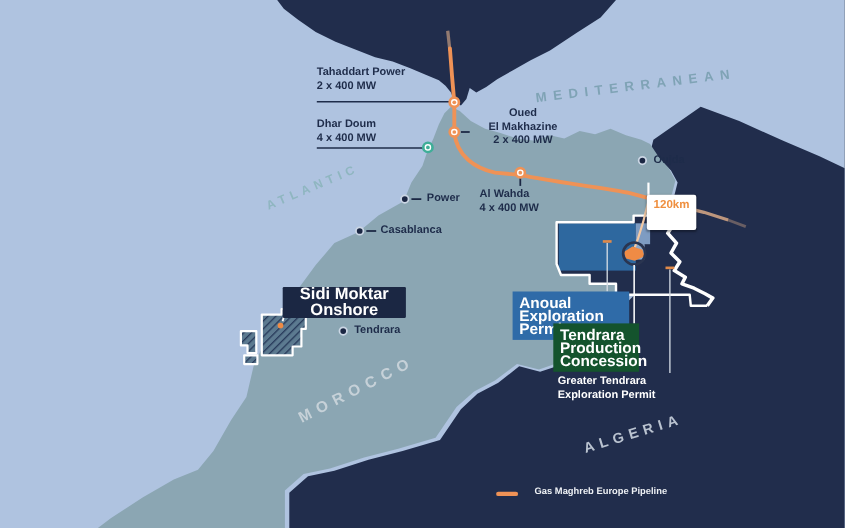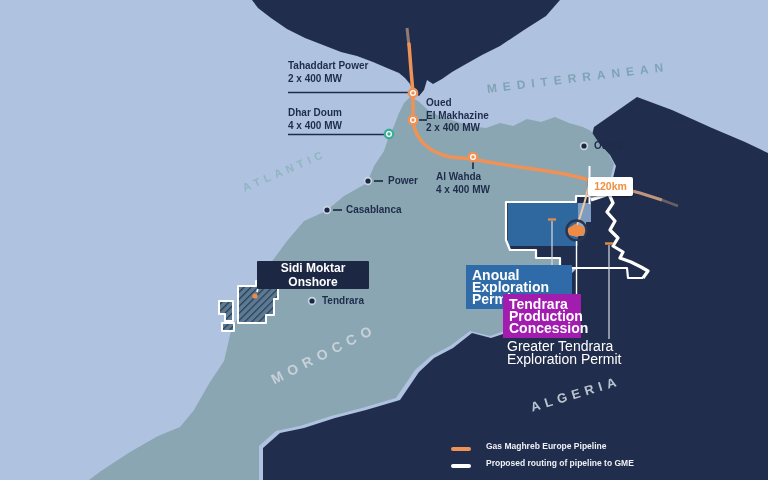--- a/index.html
+++ b/index.html
@@ -7,26 +7,26 @@
          font-family:"Liberation Sans",sans-serif;background:#AFC3E0;}
   #mapsvg{position:absolute;left:0;top:0;}
   .lbl{position:absolute;color:#1E2C4A;font-size:10px;font-weight:bold;line-height:12.5px;white-space:nowrap;}
   .sea-name{position:absolute;font-weight:bold;transform-origin:0 50%;white-space:nowrap;}
   .med{left:487px;top:82px;font-size:12px;letter-spacing:6px;color:#7FA3B5;transform:rotate(-7deg);}
   .atl{left:243px;top:182px;font-size:11px;letter-spacing:4.5px;color:#8FB6C0;transform:rotate(-23deg);}
   .mor{left:272px;top:372px;font-size:14px;letter-spacing:6px;color:#C6D1D8;transform:rotate(-27deg);}
   .alg{left:531px;top:400px;font-size:13px;letter-spacing:5px;color:#BAC3D0;transform:rotate(-17deg);}
   .boxlbl{position:absolute;color:#fff;font-weight:bold;font-size:14px;line-height:12px;padding:4px 6px;}
   .anoual{left:466px;top:265px;width:94px;background:#2F6BA8;}
-  .tendrara{left:503px;top:294px;width:66px;background:#a21caf;}
-  .greater{position:absolute;left:507px;top:340px;width:125px;color:#fff;font-weight:normal;
-           font-size:14px;line-height:13px;background:none;}
+  .tendrara{left:503px;top:294px;width:66px;background:#14532d;}
+  .greater{position:absolute;left:507px;top:340px;width:125px;color:#fff;font-weight:bold;
+           font-size:10px;line-height:13px;background:none;}
   .sidibox{position:absolute;left:257px;top:261px;width:112px;background:#1B2743;color:#fff;
-           font-size:12px;font-weight:bold;line-height:14px;text-align:center;border-radius:1px;}
-  .badge{position:absolute;left:588px;top:177px;width:45px;height:19px;background:#fff;border-radius:2px;
+           font-size:15px;font-weight:bold;line-height:14px;text-align:center;border-radius:1px;}
+  .badge{position:absolute;left:588px;top:177px;width:45px;height:32px;background:#fff;border-radius:2px;
          color:#EF8F3F;font-size:10.5px;font-weight:bold;line-height:19px;text-align:center;
          box-shadow:0 1px 2px rgba(0,0,0,.35);}
   .legend{position:absolute;left:451px;top:434px;}
   .legrow{display:flex;align-items:flex-end;height:17px;}
   .swatch{width:20px;height:4px;border-radius:2px;margin-right:15px;flex:0 0 auto;}
   .sw-gme{background:#EF9256;}
   .sw-prop{background:#FFFFFF;}
   .legtxt{color:#EEF1F5;font-size:8.5px;font-weight:bold;white-space:nowrap;}
 </style>
 </head>
@@ -142,21 +142,21 @@
   <div class="sea-name alg">ALGERIA</div>
 
   <div class="lbl" style="left:288px;top:60px;">
     <div>Tahaddart Power</div>
     <div>2 x 400 MW</div>
   </div>
   <div class="lbl" style="left:288px;top:107px;">
     <div>Dhar Doum</div>
     <div>4 x 400 MW</div>
   </div>
-  <div class="lbl" style="left:426px;top:97px;">
+  <div class="lbl" style="left:444px;top:97px;text-align:center;">
     <div>Oued</div>
     <div>El Makhazine</div>
     <div>2 x 400 MW</div>
   </div>
   <div class="lbl" style="left:436px;top:171px;">
     <div>Al Wahda</div>
     <div>4 x 400 MW</div>
   </div>
 
   <div class="lbl" style="left:388px;top:175px;">Power</div>
@@ -168,19 +168,15 @@
   <div class="boxlbl anoual">Anoual Exploration Permit</div>
   <div class="boxlbl tendrara">Tendrara Production Concession</div>
   <div class="greater">Greater Tendrara Exploration Permit</div>
   <div class="badge">120km</div>
 
   <div class="legend">
     <div class="legrow">
       <span class="swatch sw-gme"></span>
       <span class="legtxt">Gas Maghreb Europe Pipeline</span>
     </div>
-    <div class="legrow">
-      <span class="swatch sw-prop"></span>
-      <span class="legtxt">Proposed routing of pipeline to GME</span>
-    </div>
   </div>
 
 </div>
 
 </body></html>

